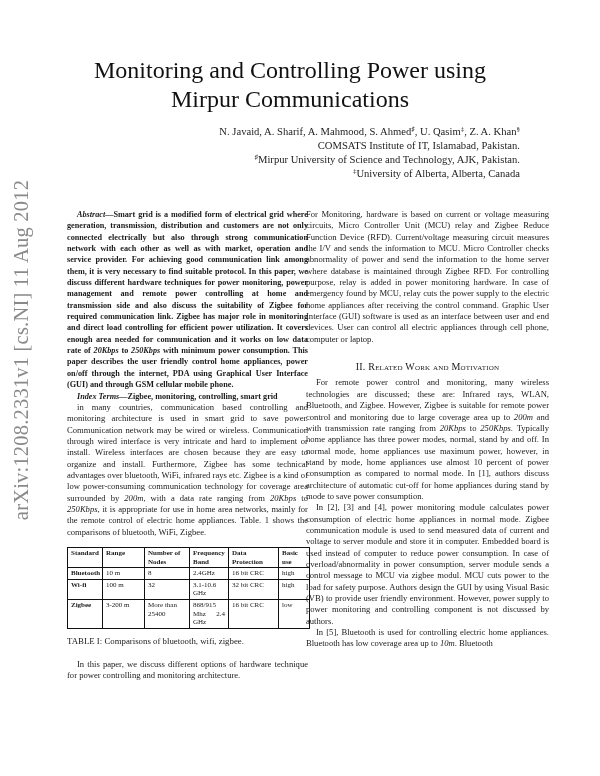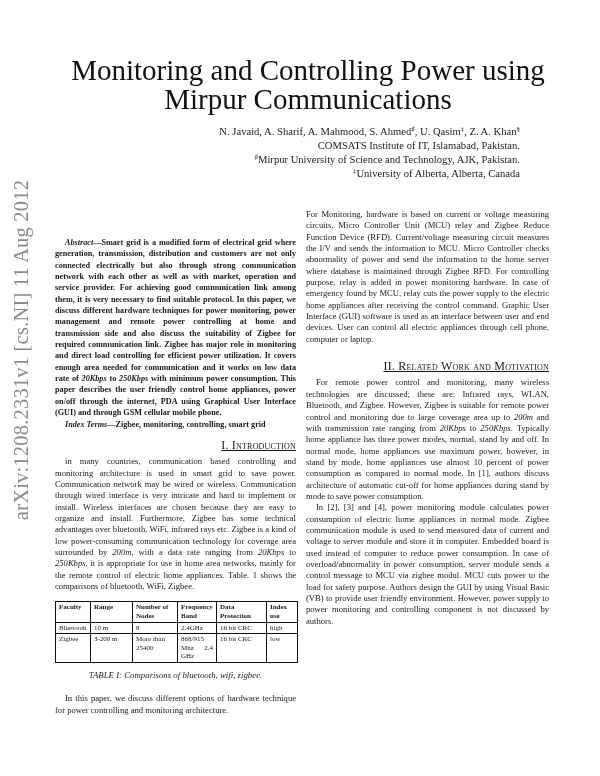--- a/index.html
+++ b/index.html
@@ -2,59 +2,59 @@
 <html><head>
 <meta charset="utf-8">
 <style>
   html, body { margin: 0; padding: 0; background: #ffffff; }
   body {
     width: 600px; height: 776px; position: relative; overflow: hidden;
     font-family: "Liberation Serif", "DejaVu Serif", serif;
     color: #1a1a1a;
   }
   .title {
-    position: absolute; left: 68px; top: 56px; width: 480px;
-    text-align: center; font-size: 29px; line-height: 29px; color: #111;
+    position: absolute; left: 50px; top: 56px; width: 480px;
+    text-align: center; font-size: 24px; line-height: 29px; color: #111;
   }
   .authors {
     position: absolute; left: 80px; top: 125px; width: 440px;
     text-align: right; font-size: 10.6px; line-height: 14px; color: #222;
   }
   .authors sup { font-size: 7px; vertical-align: 4px; line-height: 0; }
   .side-stamp {
     position: absolute; left: 2px; top: 200px; width: 38px; height: 300px;
   }
   .side-stamp span {
     position: absolute; left: 19px; top: 150px;
     transform: translate(-50%, -50%) rotate(-90deg);
     white-space: nowrap; font-size: 20.5px; color: #8a8a8a; letter-spacing: 0.2px;
   }
   .col { position: absolute; font-size: 8.6px; line-height: 11.35px; text-align: justify; }
-  .col-left { left: 55px; top: 209px; width: 241px; margin-top: 28px; }
+  .col-left { left: 67px; top: 209px; width: 241px; }
   .col-right { left: 306px; top: 209px; width: 243px; }
   .para { margin: 0; text-indent: 10px; }
   .abstract { font-weight: bold; font-size: 8.2px; line-height: 11.35px; text-indent: 10px; margin: 0; }
   .abstract i, .index i { font-weight: bold; font-style: italic; }
   .index { font-weight: bold; font-size: 8.2px; margin: 0; text-indent: 10px; }
   .section-heading {
-    text-align: right; font-size: 12px; margin: 10px 0 5px 0; text-indent: 0;
-    font-variant: small-caps; letter-spacing: 0.2px; text-decoration: underline;
+    text-align: center; font-size: 10px; margin: 10px 0 5px 0; text-indent: 0;
+    font-variant: small-caps; letter-spacing: 0.2px;
   }
   .math { font-style: italic; }
   table.cmp {
     border-collapse: collapse; width: 242px; margin: 9px 0 0 0;
     font-size: 7px; line-height: 8.6px; table-layout: fixed;
   }
   table.cmp td, table.cmp th {
     border: 1.1px solid #111; padding: 1px 3px 1px 3px; vertical-align: top; text-align: left;
   }
   table.cmp th { font-weight: bold; }
-  table.cmp td.rowhead { font-weight: normal; }
+  table.cmp td.rowhead { font-weight: bold; }
   table.cmp td.split { text-align: justify; text-align-last: left; font-family: Liberation Serif, serif; }
-  .caption { text-align: center; font-size: 8.8px; margin: 7px 0 12px 0; text-indent: 0; font-style: italic; }
+  .caption { font-size: 8.8px; margin: 7px 0 12px 0; text-indent: 0; }
 </style>
 </head>
 <body>
 
 <div class="title">
   <div>Monitoring and Controlling Power using</div>
   <div>Mirpur Communications</div>
 </div>
 
 <div class="authors">
@@ -65,50 +65,57 @@
 </div>
 
 <div class="side-stamp">
   <span>arXiv:1208.2331v1  [cs.NI]  11 Aug 2012</span>
 </div>
 
 <div class="col col-left">
   <p class="abstract"><i>Abstract</i><span>—</span><span>Smart grid is a modified form of electrical grid where generation, transmission, distribution and customers are not only connected electrically but also through strong communication network with each other as well as with market, operation and service provider. For achieving good communication link among them, it is very necessary to find suitable protocol. In this paper, we discuss different hardware techniques for power monitoring, power management and remote power controlling at home and transmission side and also discuss the suitability of Zigbee for required communication link. Zigbee has major role in monitoring and direct load controlling for efficient power utilization. It covers enough area needed for communication and it works on low data rate of </span><span class="math">20Kbps</span><span> to </span><span class="math">250Kbps</span><span> with minimum power consumption. This paper describes the user friendly control home appliances, power on/off through the internet, PDA using Graphical User Interface (GUI) and through GSM cellular mobile phone.</span></p>
   <p class="index"><i>Index Terms</i><span>—</span><span>Zigbee, monitoring, controlling, smart grid</span></p>
 
-  <div class="section-heading">I. Introduction</div>
 
   <p class="para"><span>in many countries, communication based controlling and monitoring architecture is used in smart grid to save power. Communication network may be wired or wireless. Communication through wired interface is very intricate and hard to implement or install. Wireless interfaces are chosen because they are easy to organize and install. Furthermore, Zigbee has some technical advantages over bluetooth, WiFi, infrared rays etc. Zigbee is a kind of low power-consuming communication technology for coverage area surrounded by </span><span class="math">200m</span><span>, with a data rate ranging from </span><span class="math">20Kbps</span><span> to </span><span class="math">250Kbps</span><span>, it is appropriate for use in home area networks, mainly for the remote control of electric home appliances. Table. 1 shows the comparisons of bluetooth, WiFi, Zigbee.</span></p>
 
   <table class="cmp">
     <colgroup>
       <col style="width:35px">
         <col style="width:42px">
         <col style="width:45px">
         <col style="width:39px">
         <col style="width:50px">
         <col style="width:31px">
     </colgroup>
     <thead>
       <tr>
-        <th>Faculty</th>
+        <th>Standard</th>
         <th>Range</th>
         <th>Number of Nodes</th>
         <th>Frequency Band</th>
         <th>Data Protection</th>
-        <th>Index use</th>
+        <th>Basic use</th>
       </tr>
     </thead>
     <tbody>
       <tr>
         <td class="rowhead">Bluetooth</td>
         <td>10 m</td>
         <td>8</td>
         <td>2.4GHz</td>
         <td class="split">16 bit CRC</td>
+        <td>high</td>
+      </tr>
+      <tr>
+        <td class="rowhead">Wi-fi</td>
+        <td>100 m</td>
+        <td>32</td>
+        <td>3.1-10.6 GHz</td>
+        <td class="split">32 bit CRC</td>
         <td>high</td>
       </tr>
       <tr>
         <td class="rowhead">Zigbee</td>
         <td>3-200 m</td>
         <td>More than 25400</td>
         <td class="split">868/915 Mhz 2.4 GHz</td>
         <td class="split">16 bit CRC</td>
         <td>low</td>
       </tr>
@@ -121,13 +128,14 @@
 
 <div class="col col-right">
   <p class="para" style="text-indent:0">For Monitoring, hardware is based on current or voltage measuring circuits, Micro Controller Unit (MCU) relay and Zigbee Reduce Function Device (RFD). Current/voltage measuring circuit measures the I/V and sends the information to MCU. Micro Controller checks abnormality of power and send the information to the home server where database is maintained through Zigbee RFD. For controlling purpose, relay is added in power monitoring hardware. In case of emergency found by MCU, relay cuts the power supply to the electric home appliances after receiving the control command. Graphic User Interface (GUI) software is used as an interface between user and end devices. User can control all electric appliances through cell phone, computer or laptop.</p>
 
   <div class="section-heading" style="margin-top:16px">II. Related Work and Motivation</div>
 
   <p class="para"><span>For remote power control and monitoring, many wireless technologies are discussed; these are: Infrared rays, WLAN, Bluetooth, and Zigbee. However, Zigbee is suitable for remote power control and monitoring due to large coverage area up to </span><span class="math">200m</span><span> and with transmission rate ranging from </span><span class="math">20Kbps</span><span> to </span><span class="math">250Kbps</span><span>. Typically home appliance has three power modes, normal, stand by and off. In normal mode, home appliances use maximum power, however, in stand by mode, home appliances use almost 10 percent of power consumption as compared to normal mode. In [1], authors discuss architecture of automatic cut-off for home appliances during stand by mode to save power consumption.</span></p>
 
   <p class="para">In [2], [3] and [4], power monitoring module calculates power consumption of electric home appliances in normal mode. Zigbee communication module is used to send measured data of current and voltage to server module and store it in computer. Embedded board is used instead of computer to reduce power consumption. In case of overload/abnormality in power consumption, server module sends a control message to MCU via zigbee modul. MCU cuts power to the load for safety purpose. Authors design the GUI by using Visual Basic (VB) to provide user friendly environment. However, power supply to power monitoring and controlling component is not discussed by authors.</p>
 
+  <p class="para"><span>In [5], Bluetooth is used for controlling electric home appliances. Bluetooth has low coverage area up to </span><span class="math">10m</span><span>. Bluetooth</span></p>
 </div>
 
 </body></html>

